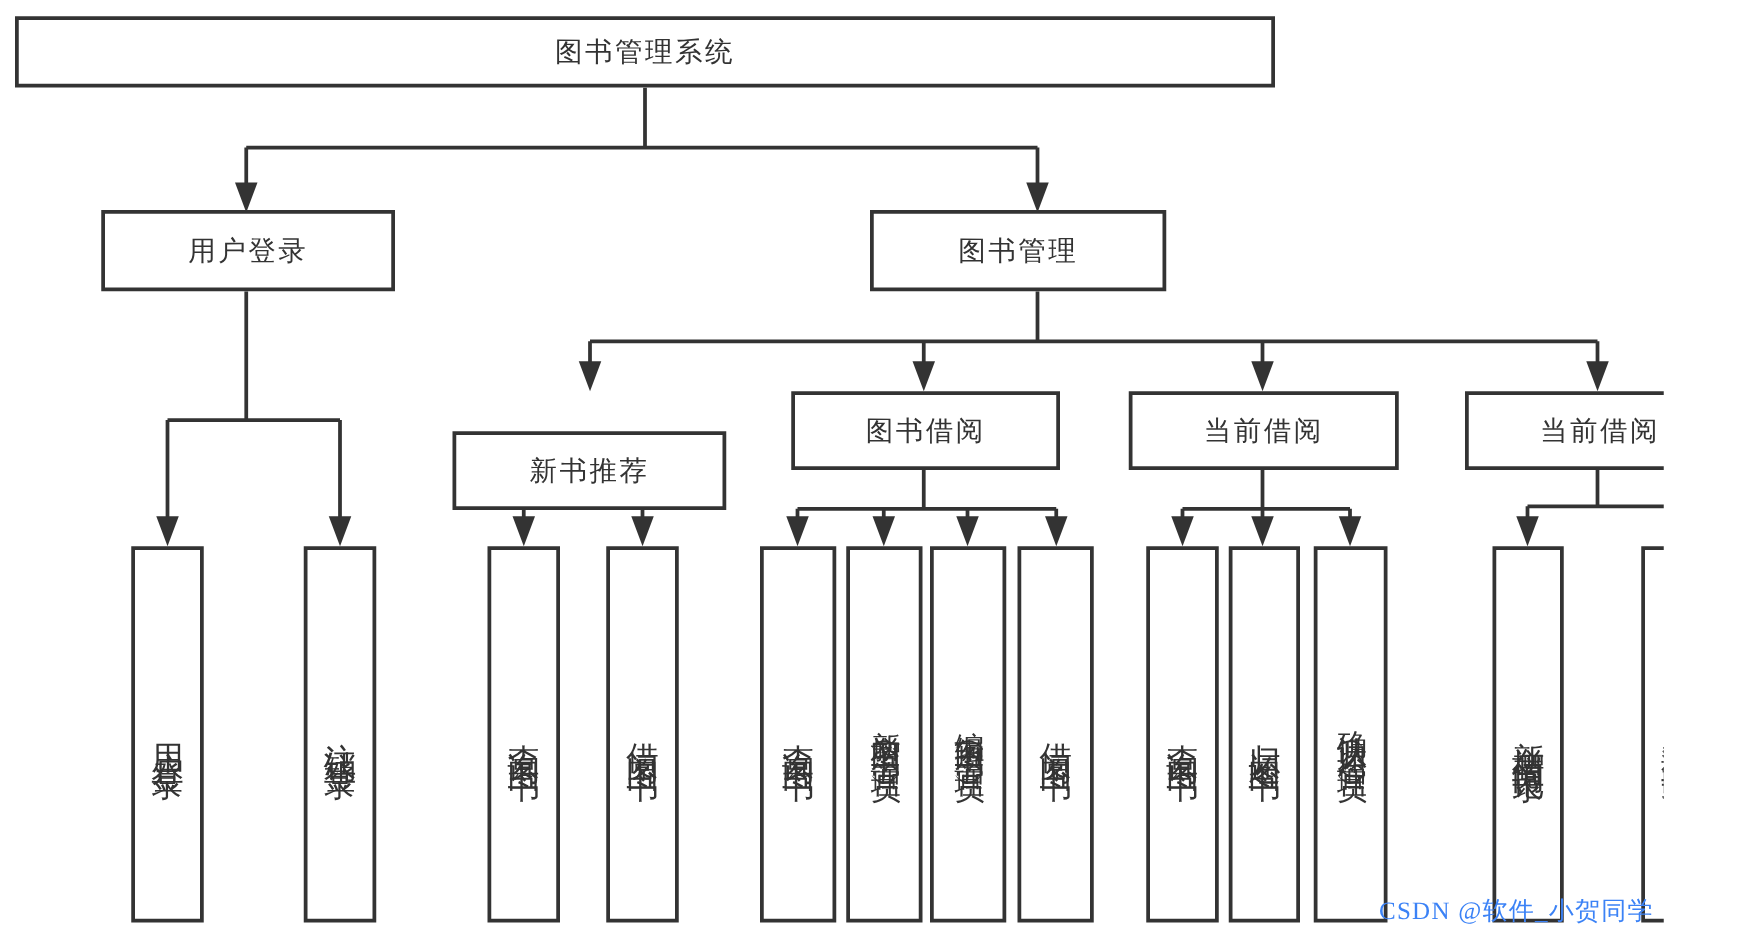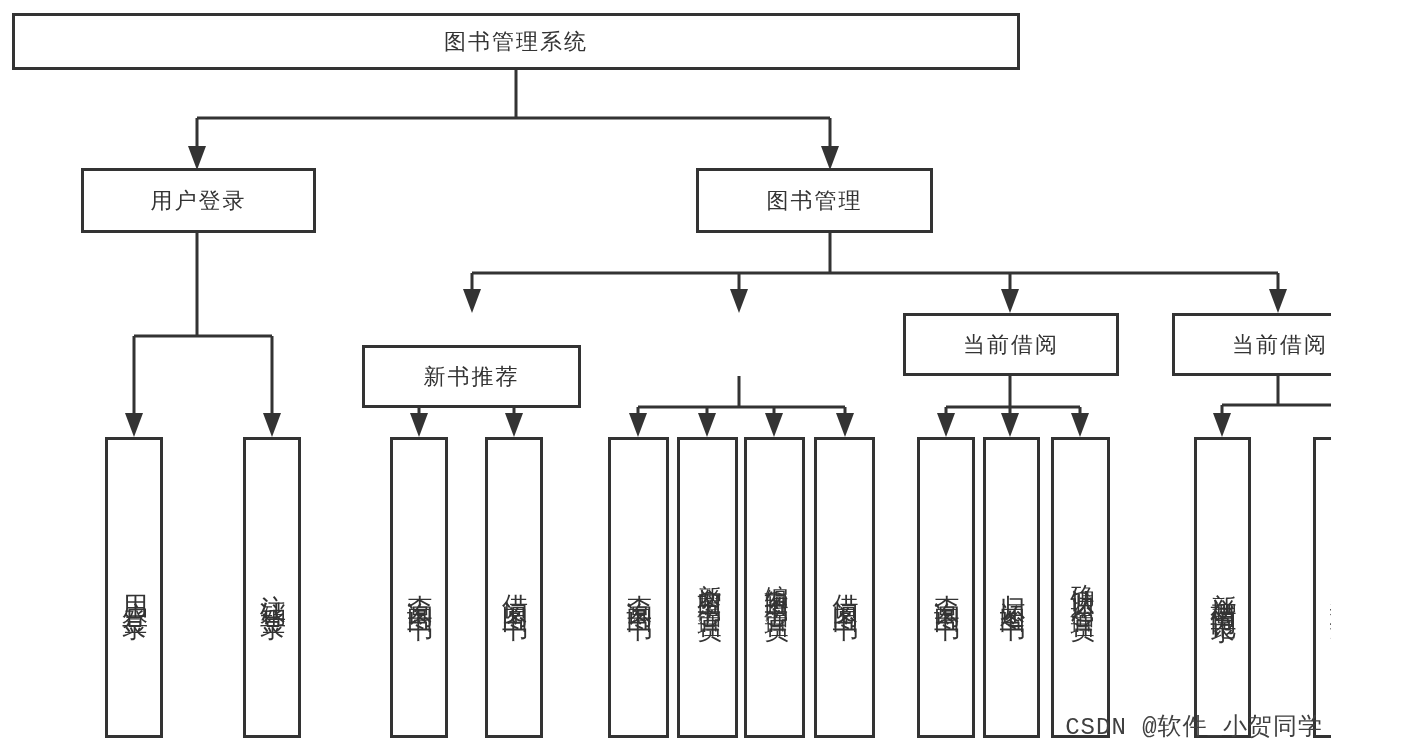--- a/index.html
+++ b/index.html
@@ -6,21 +6,21 @@
     margin: 0;
     padding: 0;
     background: #ffffff;
   }
   .canvas {
     position: relative;
     width: 1331px;
     height: 747px;
     background: #ffffff;
     overflow: hidden;
-    font-family: Liberation Mono, monospace;
+    font-family: Liberation Serif, serif;
     color: #333333;
   }
   .connectors {
     position: absolute;
     left: 0;
     top: 0;
   }
   .node {
     position: absolute;
     box-sizing: border-box;
@@ -42,22 +42,22 @@
     color: #333333;
     white-space: nowrap;
   }
   .v4 { font-size: 26px; letter-spacing: 7px; }
   .v6 { font-size: 26px; letter-spacing: 5px; }
   .v9 { font-size: 24px; letter-spacing: 5px; }
   .watermark {
     position: absolute;
     right: 8px;
     bottom: 5px;
-    font-size: 24px;
-    color: #404040;
+    font-size: 20px;
+    color: #3b82f6;
     letter-spacing: 1px;
     white-space: nowrap;
   }
 </style>
 </head>
 <body>
 
 <div class="canvas">
 
   <svg class="connectors" width="1405" height="747" viewBox="0 0 1405 747">
@@ -110,20 +110,23 @@
   <div class="node" style="left:81px; top:168px; width:235px; height:65px;">
     <span class="h-label">用户登录</span>
   </div>
   <div class="node" style="left:696px; top:168px; width:237px; height:65px;">
     <span class="h-label">图书管理</span>
   </div>
 
   <div class="node" style="left:362px; top:313px; width:219px; height:63px;margin-top:32px;">
     <span class="h-label">新书推荐</span>
   </div>
+  <div class="node" style="left:633px; top:313px; width:215px; height:63px;">
+    <span class="h-label">图书借阅</span>
+  </div>
   <div class="node" style="left:903px; top:313px; width:216px; height:63px;">
     <span class="h-label">当前借阅</span>
   </div>
   <div class="node" style="left:1172px; top:313px; width:216px; height:63px;">
     <span class="h-label">当前借阅</span>
   </div>
 
   <div class="node" style="left:105px; top:437px; width:58px; height:301px;">
     <span class="v-label v4">用户登录</span>
   </div>

